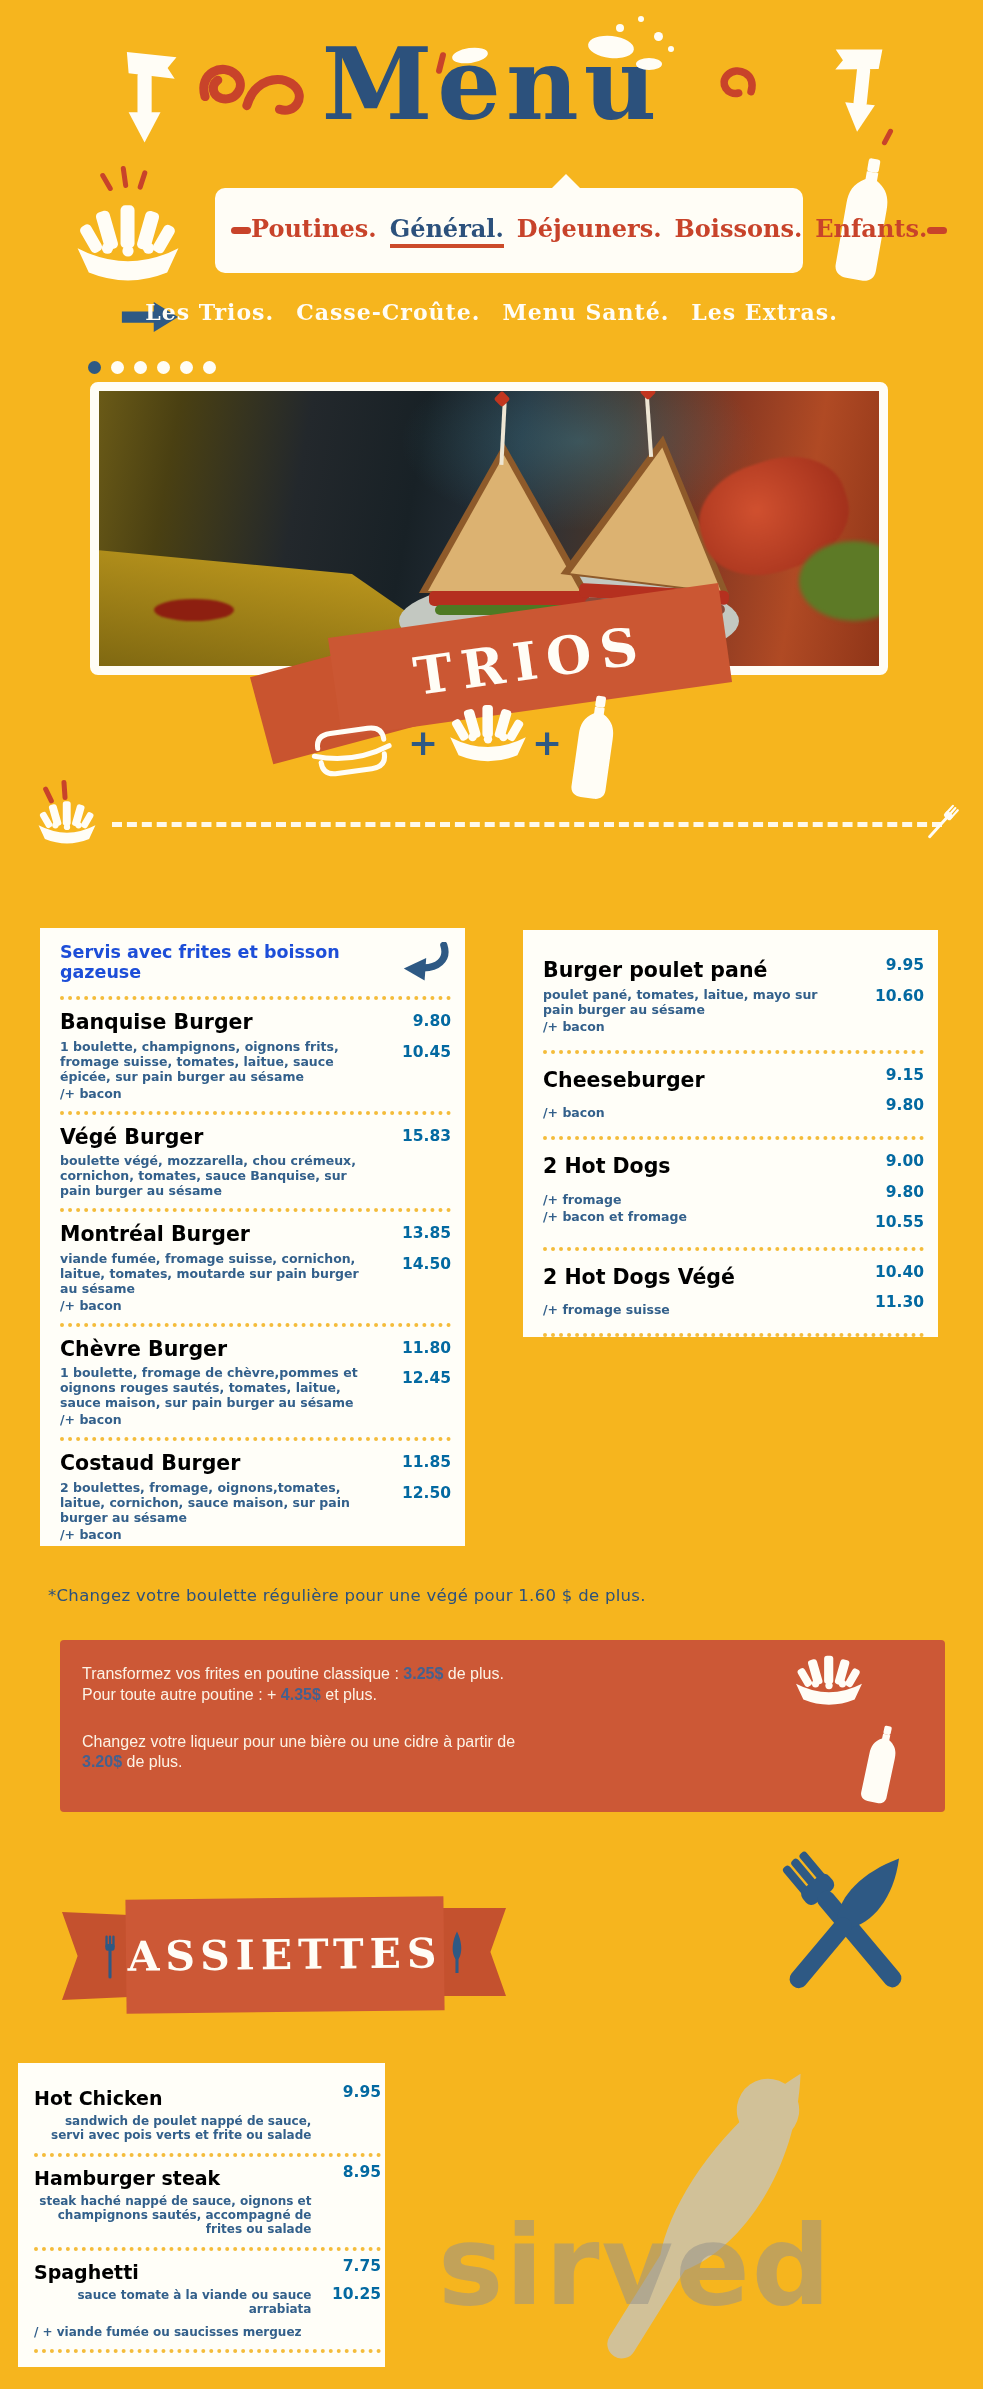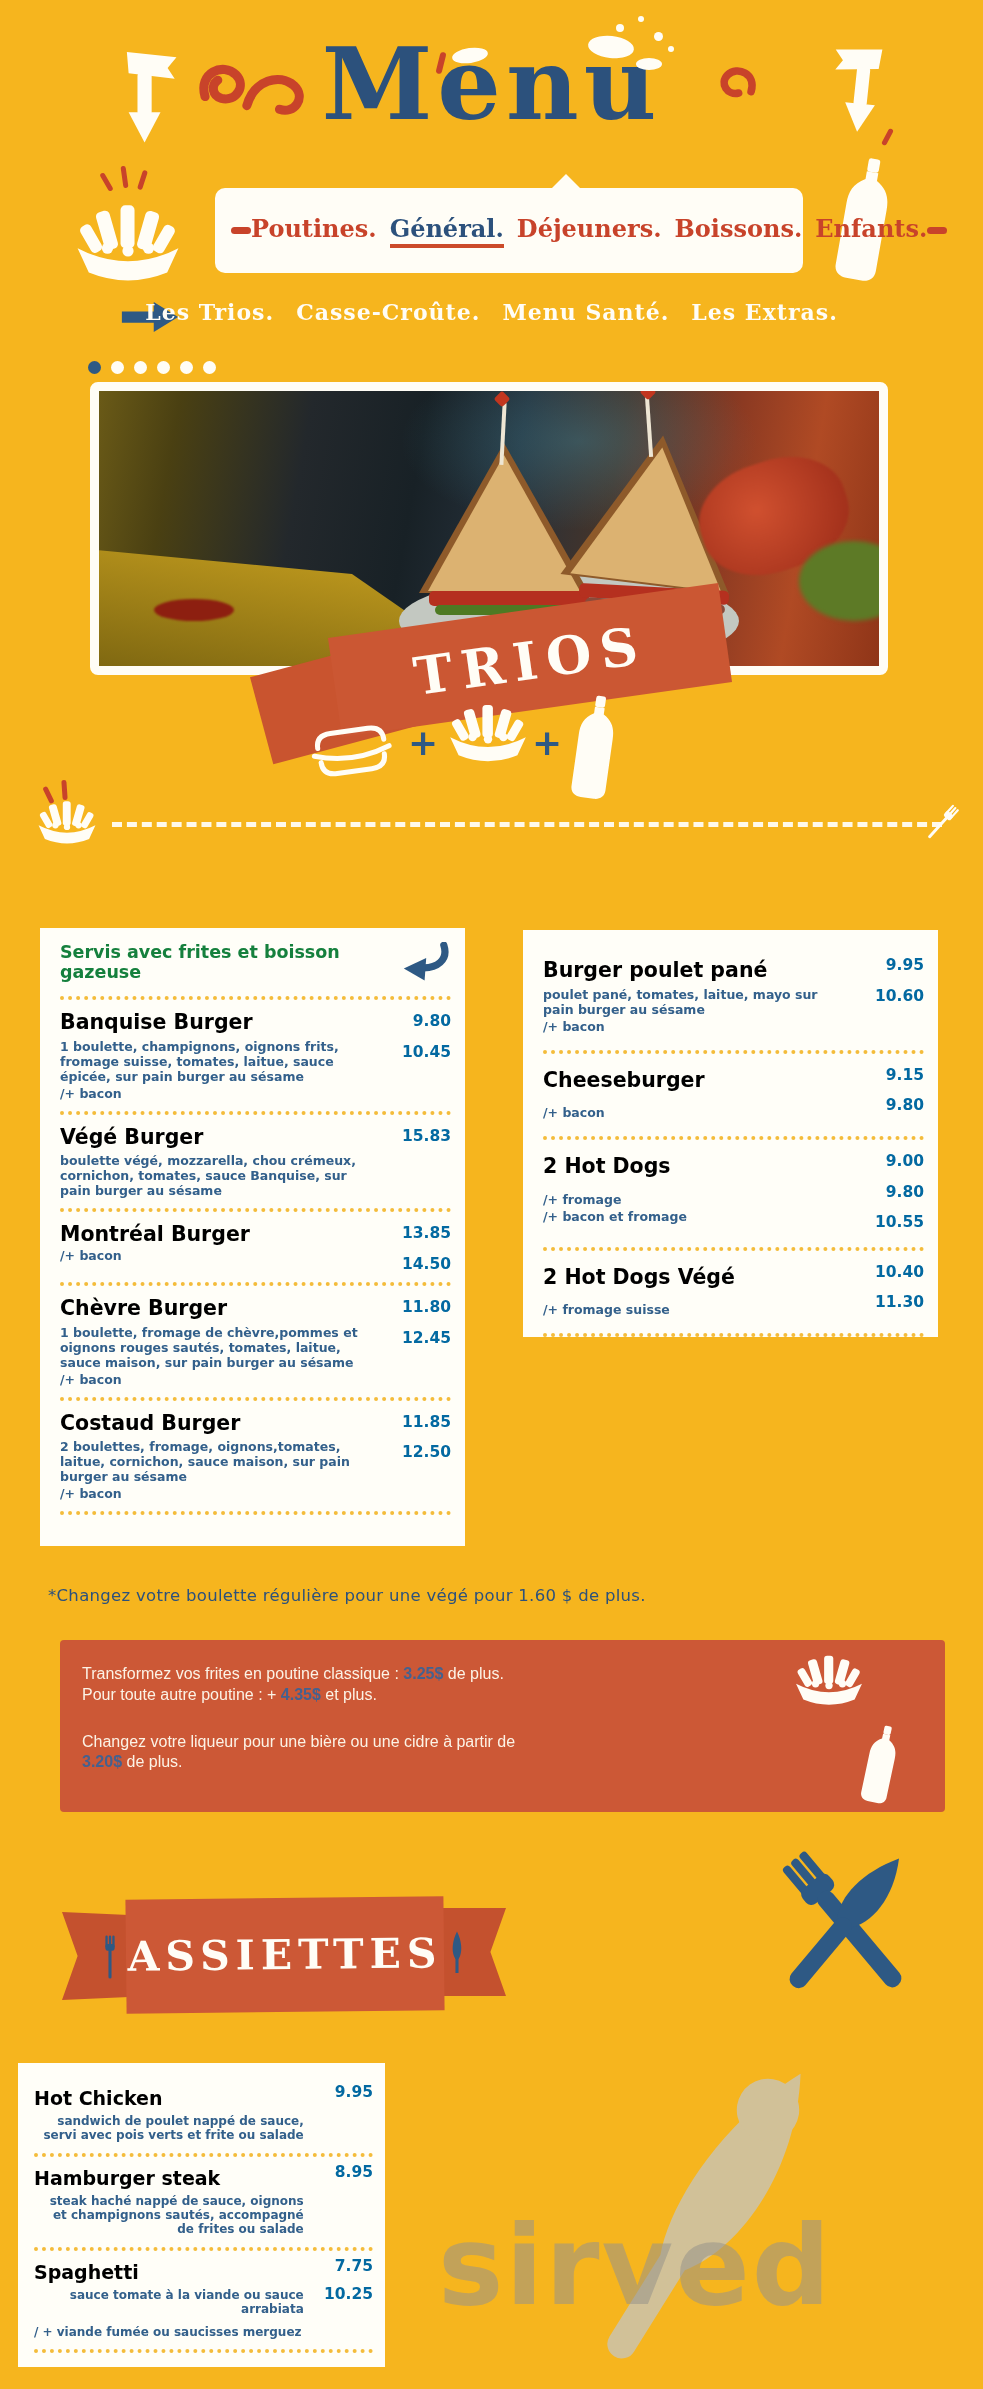--- a/index.html
+++ b/index.html
@@ -62,24 +62,24 @@
   .plus{font-size:36px;font-weight:bold;color:#2E5984;font-family:"DejaVu Sans",sans-serif;}
 
   
   .divider-line{left:112px;top:822px;width:830px;height:0;border-top:5px dashed rgba(255,253,246,.95);}
   .spark{background:#C8432A;border-radius:3px;}
 
   
   .card{background:#FFFEF8;box-sizing:border-box;overflow:hidden;padding:14px 14px 8px 20px;}
   .card.left{left:40px;top:928px;width:425px;height:618px;}
   .card.right{left:523px;top:930px;width:415px;height:407px;}
-  .card.bottom{left:18px;top:2063px;width:367px;height:304px;padding:14px 12px 8px 16px;}
+  .card.bottom{left:18px;top:2063px;width:367px;height:304px;padding:14px 4px 8px 16px;}
 
   .card-header{display:flex;justify-content:space-between;align-items:flex-start;}
-  .card-header-text{font-size:17.5px;font-weight:bold;color:#15803d;line-height:1.15;width:305px;}
+  .card-header-text{font-size:17.5px;font-weight:bold;color:#1d4ed8;line-height:1.15;width:305px;}
   .dotted{height:0;border-bottom:4px dotted #F4BC3B;margin-top:10px;}
 
   .item{display:flex;justify-content:space-between;border-bottom:4px dotted #F4BC3B;padding-bottom:10px;}
   .item-left{flex:1;min-width:0;}
   .item-name{font-size:20.5px;font-weight:bold;color:#000000;margin-top:12px;line-height:1.05;}
   .item-desc{font-size:12.5px;font-weight:bold;color:#33608b;line-height:1.2;margin-top:5px;width:96%;}
   .item-spacer{height:12px;}
   .item-extra{font-size:12.5px;font-weight:bold;color:#33608b;line-height:1.2;margin-top:2px;}
   .item-prices{width:64px;display:flex;flex-direction:column;align-items:flex-end;margin-top:14px;gap:15px;flex:0 0 auto;}
   .price{font-size:15.5px;font-weight:bold;color:#0369a1;line-height:1;}
@@ -323,20 +323,21 @@
             <div class="item-name">Végé Burger</div>
             <div class="item-desc">boulette végé, mozzarella, chou crémeux, cornichon, tomates, sauce Banquise, sur pain burger au sésame</div>
           </div>
           <div class="item-prices">
             <div class="price">15.83</div>
           </div>
         </div>
         <div class="item">
           <div class="item-left">
             <div class="item-name">Montréal Burger</div>
+            <div class="item-desc">viande fumée, fromage suisse, cornichon, laitue, tomates, moutarde sur pain burger au sésame</div>
             <div class="item-extra">/+ bacon</div>
           </div>
           <div class="item-prices">
             <div class="price">13.85</div>
             <div class="price">14.50</div>
           </div>
         </div>
         <div class="item">
           <div class="item-left">
             <div class="item-name">Chèvre Burger</div>

